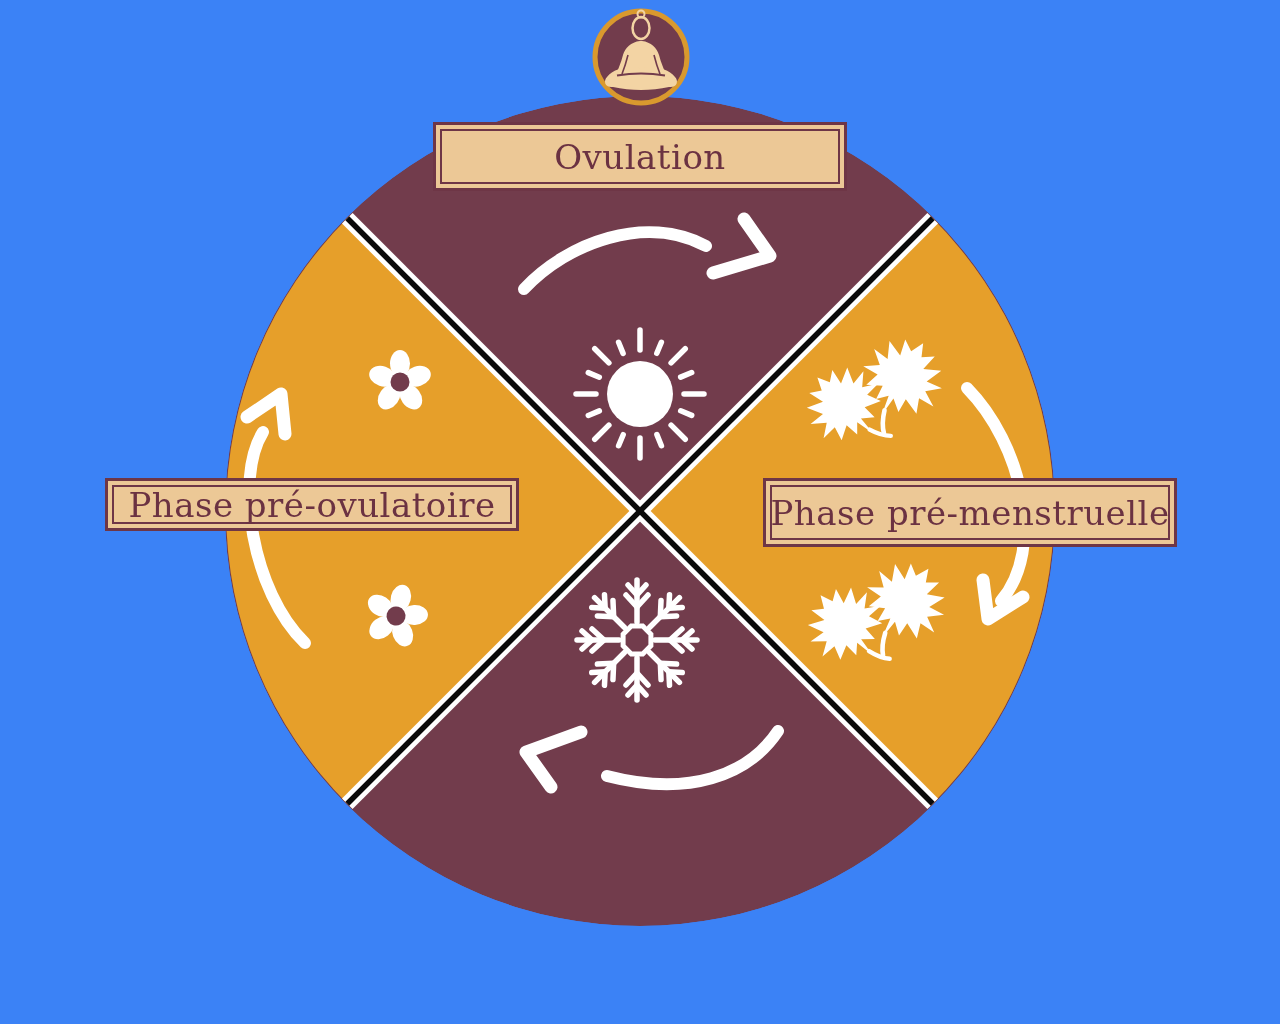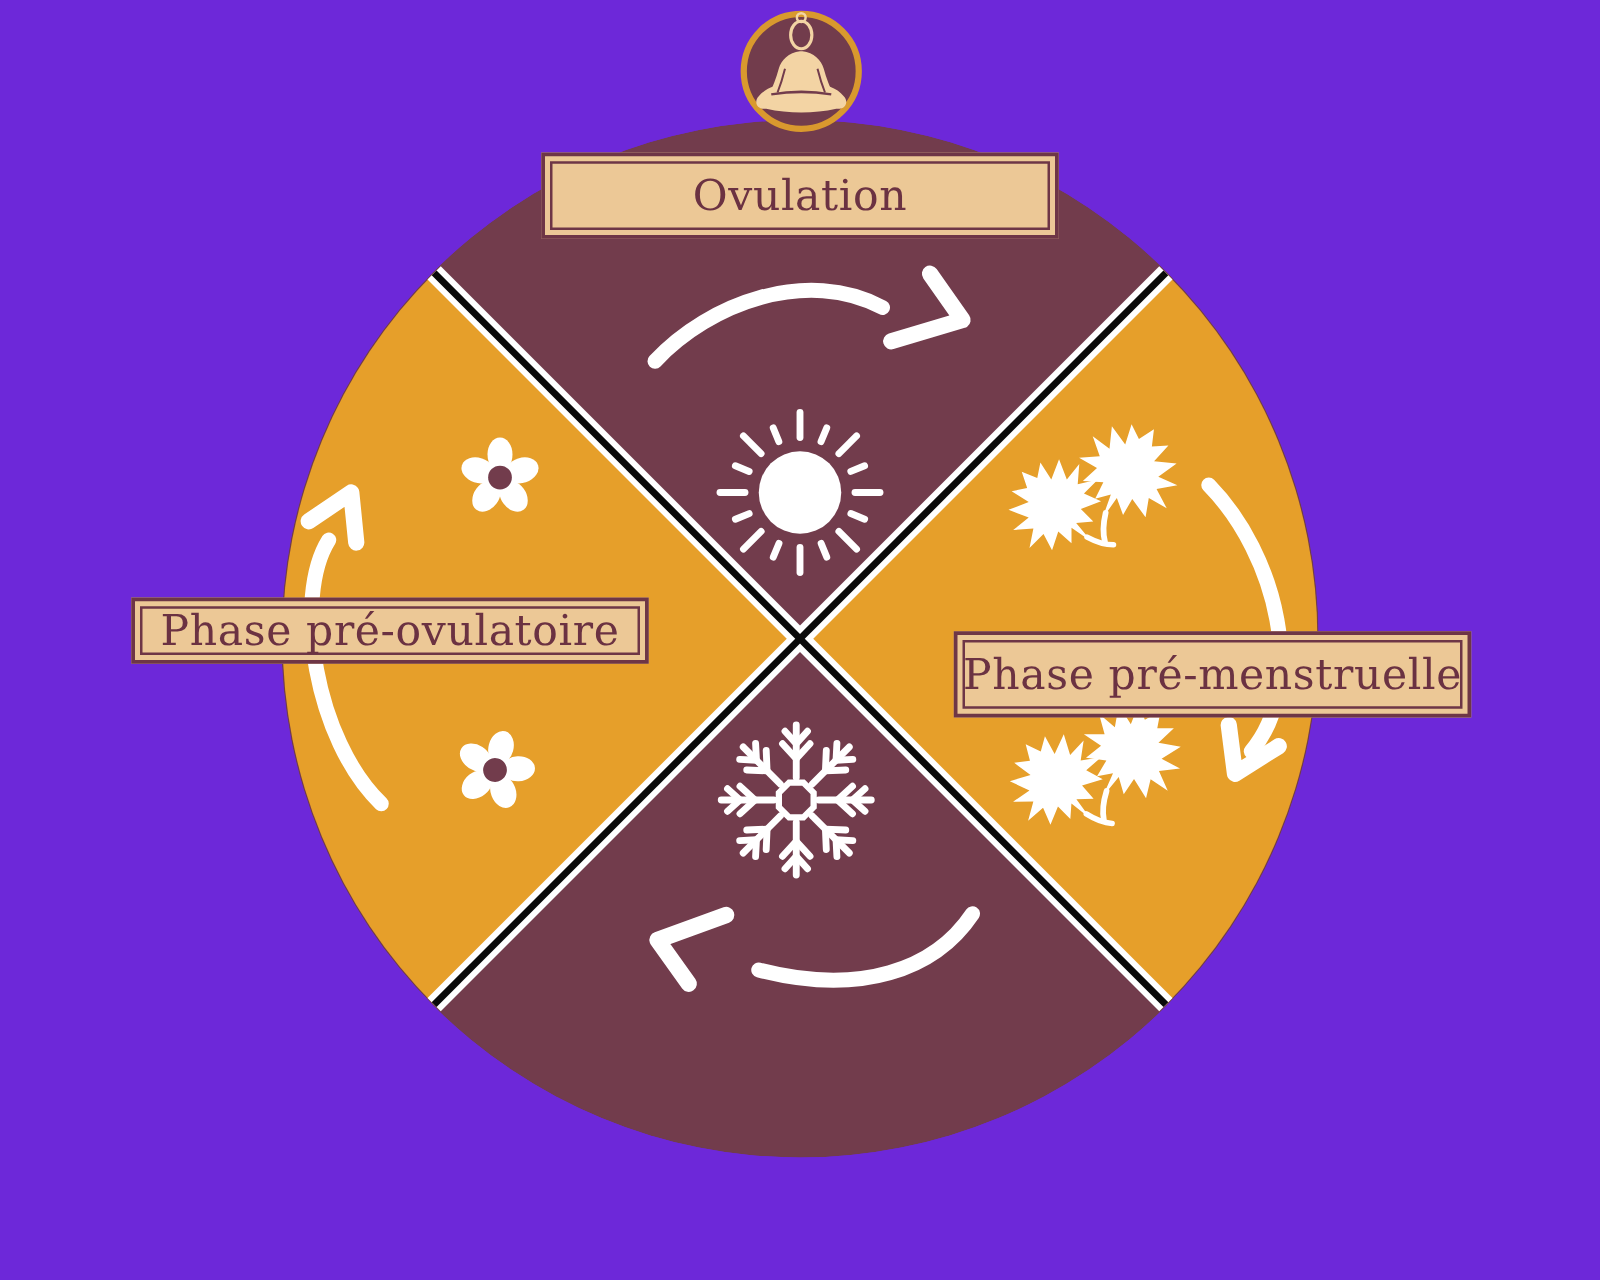--- a/index.html
+++ b/index.html
@@ -1,20 +1,20 @@
 <!DOCTYPE html>
 <html><head>
 <meta charset="utf-8">
 <style>
   html,body{margin:0;padding:0;background:#ffffff;}
   #stage{
     position:relative;
     width:1280px;height:1024px;
     overflow:hidden;
-    background:#6d28d9;
+    background:#3b82f6;
     font-family:"DejaVu Serif","Liberation Serif",serif;
   }
   #wheel-svg{position:absolute;left:0;top:0;}
   .label-box{
     position:absolute;
     background:#ECC896;
     border:3px solid #6E3646;
     padding:4px;
     box-sizing:border-box;
   }
@@ -23,21 +23,21 @@
     border:2px solid #6E3646;
     box-sizing:border-box;
     display:flex;align-items:center;justify-content:center;
     font-size:34px;
     color:#6B3242;
     letter-spacing:0.5px;
     white-space:nowrap;
   }
   #label-top   {left:433px;top:122px;width:414px;height:69px;}
   #label-left  {left:105px;top:478px;width:414px;height:53px;}
-  #label-right {left:763px;top:505px;width:414px;height:69px;}
+  #label-right {left:763px;top:478px;width:414px;height:69px;}
   #label-bottom{left:433px;top:816px;width:414px;height:68px;}
 </style>
 </head>
 <body>
 
 <div id="stage">
 
   <svg id="wheel-svg" width="1280" height="1024" viewBox="0 0 1280 1024">
     <defs>
       <clipPath id="circleClip">

